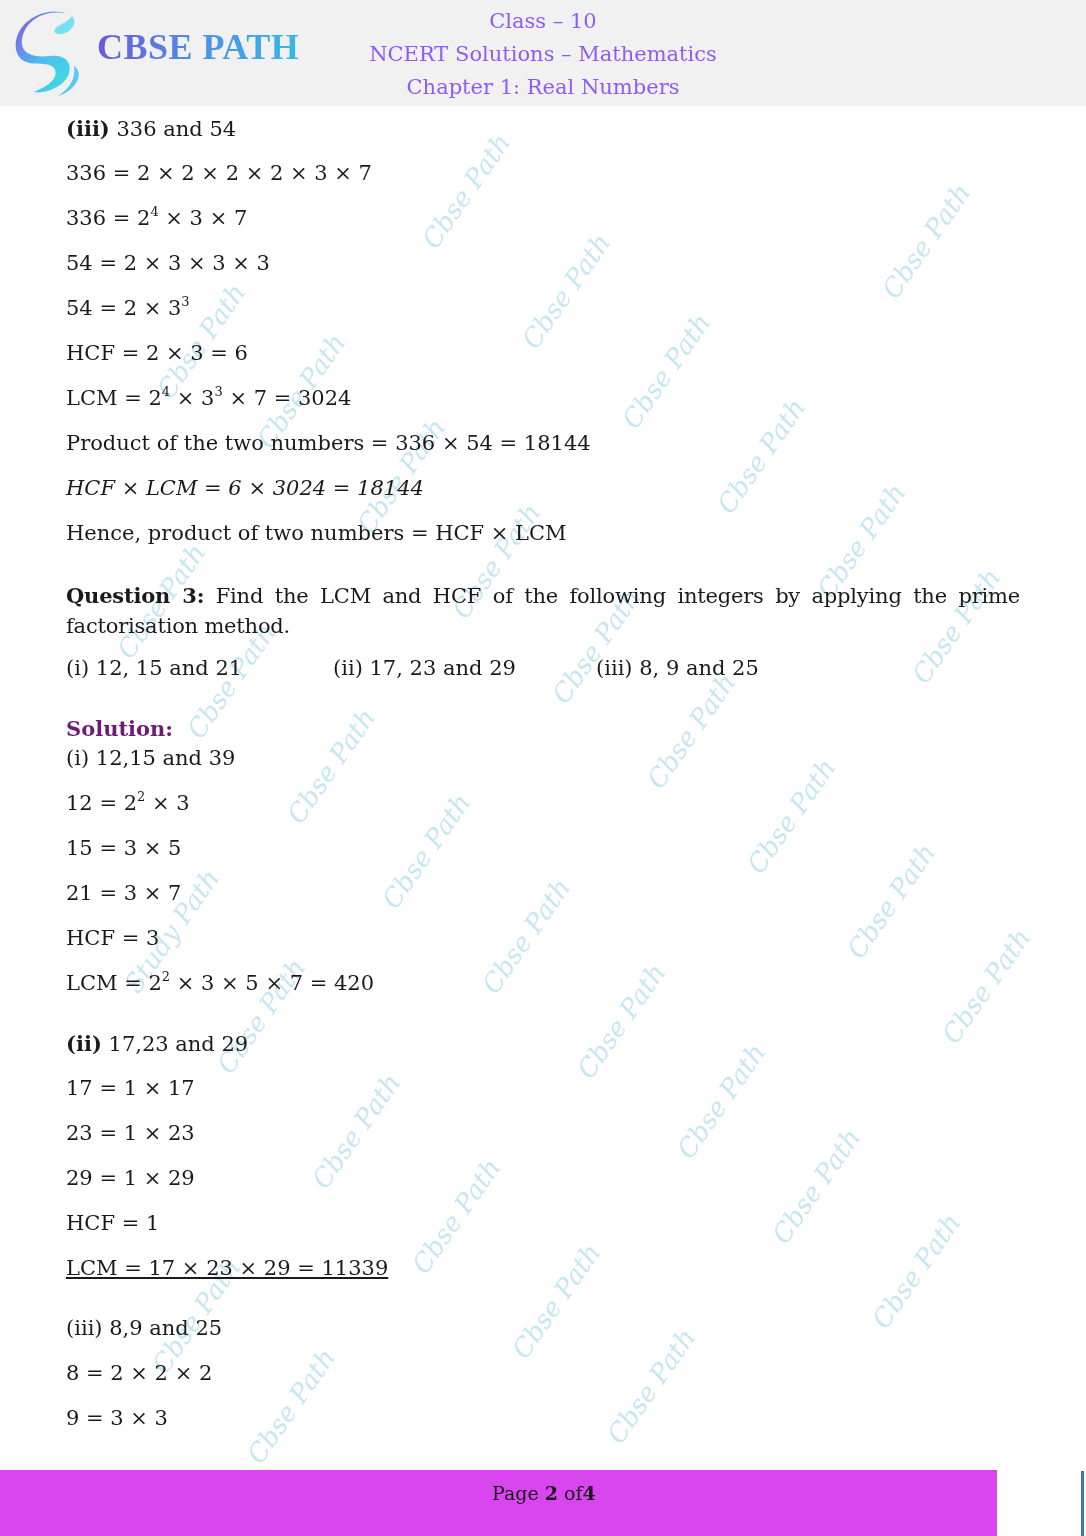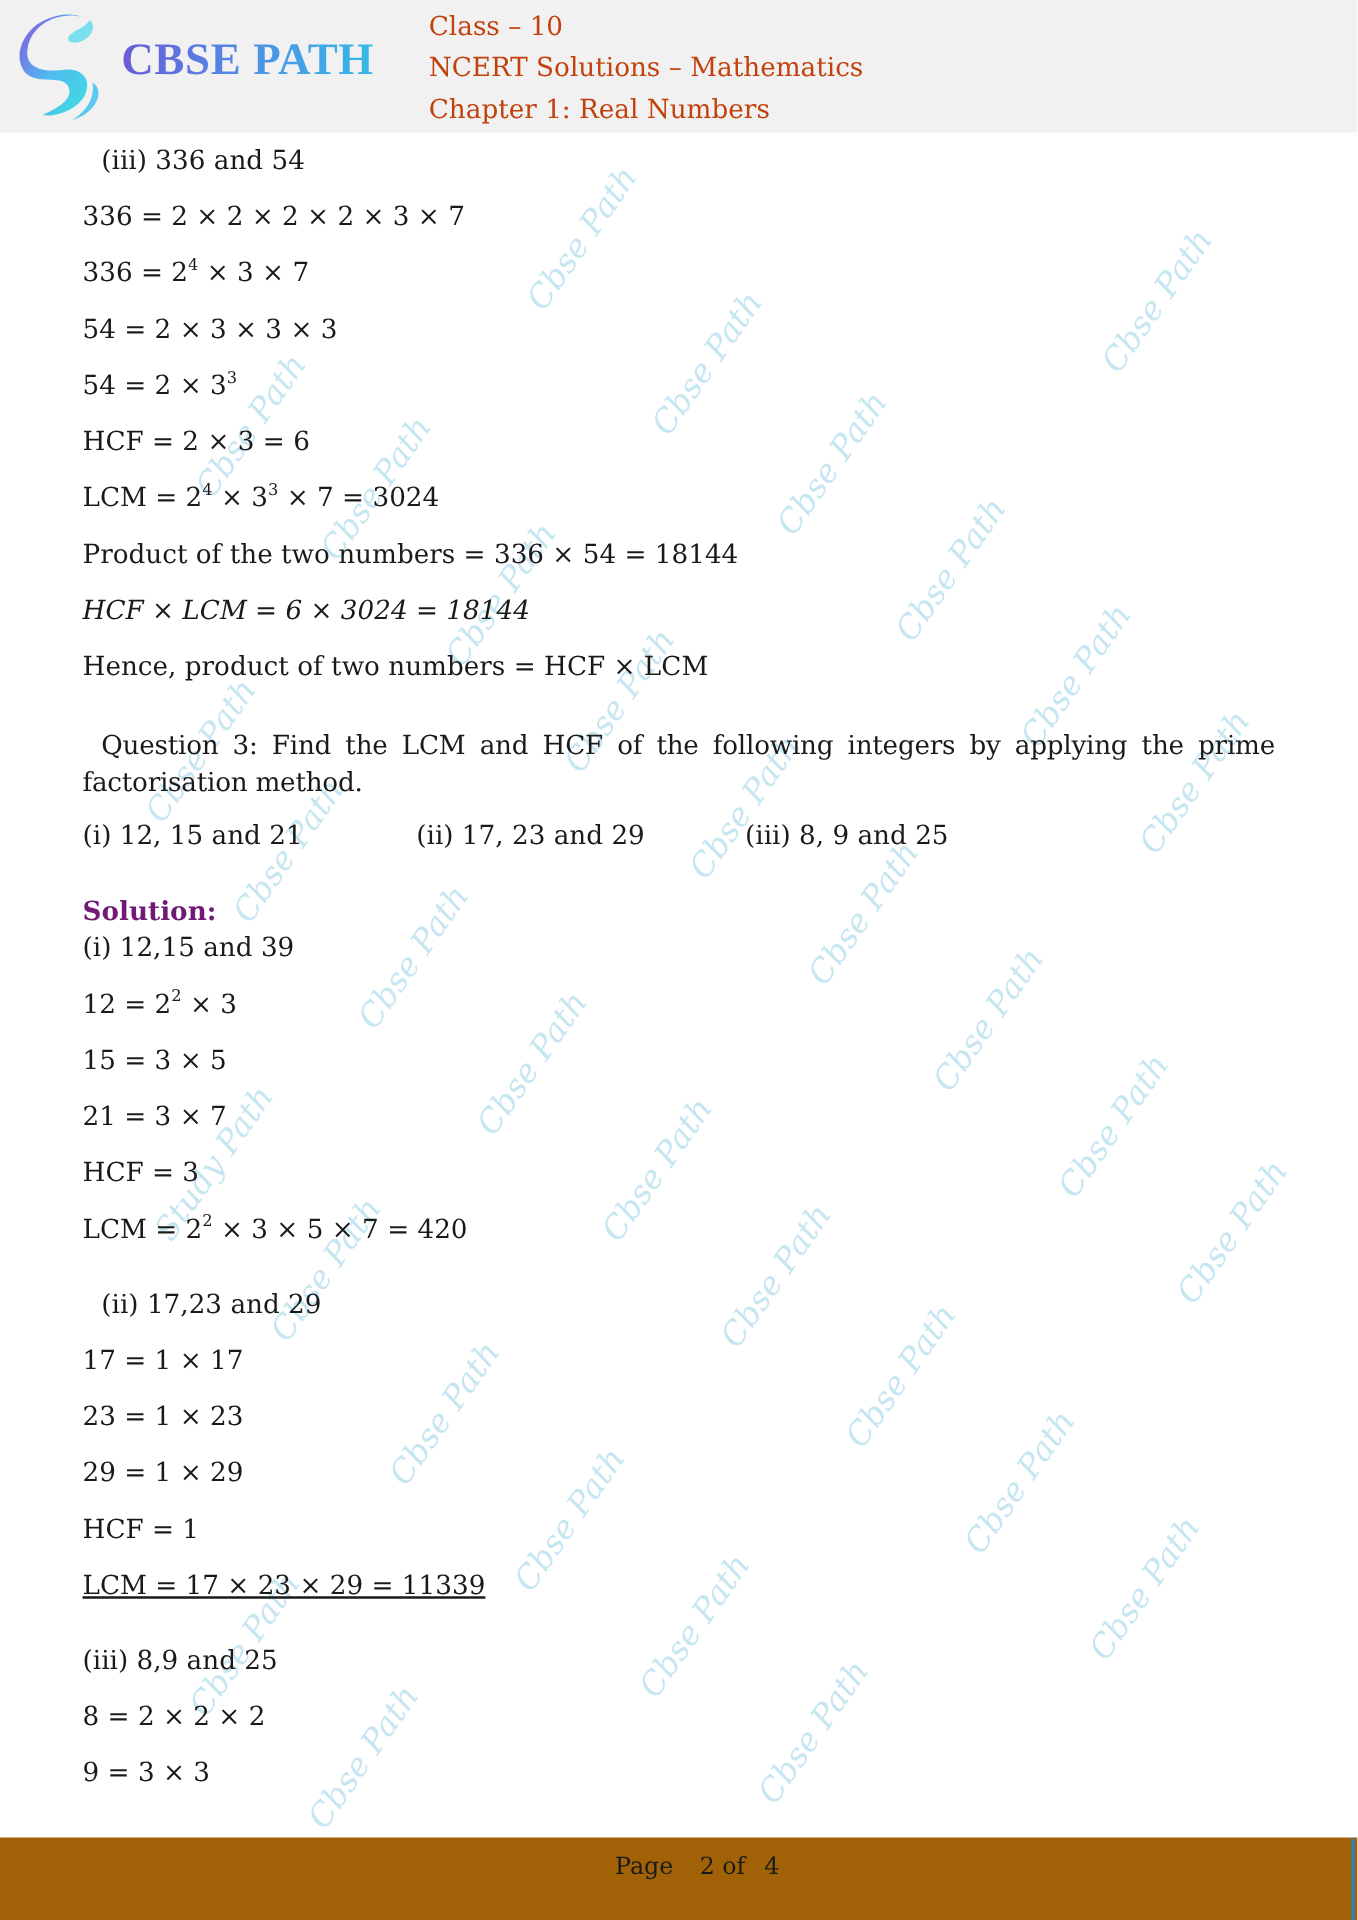--- a/index.html
+++ b/index.html
@@ -14,43 +14,43 @@
     }
     .logo { position: absolute; left: 12px; top: 6px; width: 80px; height: 92px; }
     .brand {
       position: absolute; left: 97px; top: 26px;
       font-family: "Liberation Serif", serif; font-weight: bold; font-size: 36px;
       letter-spacing: 0.5px;
       background: linear-gradient(90deg, #6a5bd6 0%, #4f8fe6 50%, #36b9e6 100%);
       -webkit-background-clip: text; background-clip: text; color: transparent;
     }
     .titles {
-      position: absolute; left: 343px; top: 5px; width: 400px; text-align: left;
-      font-family: "DejaVu Serif", serif; font-size: 22px; line-height: 33px; color: #c2410c;
+      position: absolute; left: 343px; top: 5px; width: 400px; text-align: center;
+      font-family: "DejaVu Serif", serif; font-size: 22px; line-height: 33px; color: #8b5cf6;
     }
     .titles div { white-space: nowrap; font-size: 21px; }
     .watermarks { position: absolute; left: 0; top: 106px; width: 1086px; height: 1364px; pointer-events: none; overflow: hidden; }
     .wm {
       position: absolute; font-family: "DejaVu Serif", serif; font-style: italic;
       font-size: 26px; color: #c6e6f1; transform: rotate(-55deg); white-space: nowrap;
     }
     .content { position: absolute; left: 66px; top: 0; width: 956px; }
     .line {
       position: absolute; left: 0; white-space: nowrap;
       font-family: "DejaVu Serif", serif; font-size: 21px; color: #1a1a1a;
     }
     .line sup { font-size: 13px; vertical-align: 9px; line-height: 0; }
-    .bold { font-weight: normal; margin-left: 15px; }
+    .bold { font-weight: bold; }
     .q {
       position: absolute; left: 0; width: 954px; font-size: 21px; line-height: 30px;
       text-align: justify; font-family: "DejaVu Serif", serif; letter-spacing: -0.2px;
     }
     .sol { color: #701a75; font-weight: bold; }
     .footer {
-      position: absolute; left: 0; top: 1470px; width: 1086px; height: 66px; background: #a16207;
+      position: absolute; left: 0; top: 1470px; width: 997px; height: 66px; background: #d946ef;
     }
     .pageno {
       position: absolute; left: 492px; top: 12px; font-size: 19px; font-family: "DejaVu Serif", serif; color: #1a1a1a;
     }
     .edge { position: absolute; right: 2px; top: 1471px; width: 3px; height: 65px; background: #3a7db0; }
   </style>
 </head>
 <body>
 
 <div class="header">

